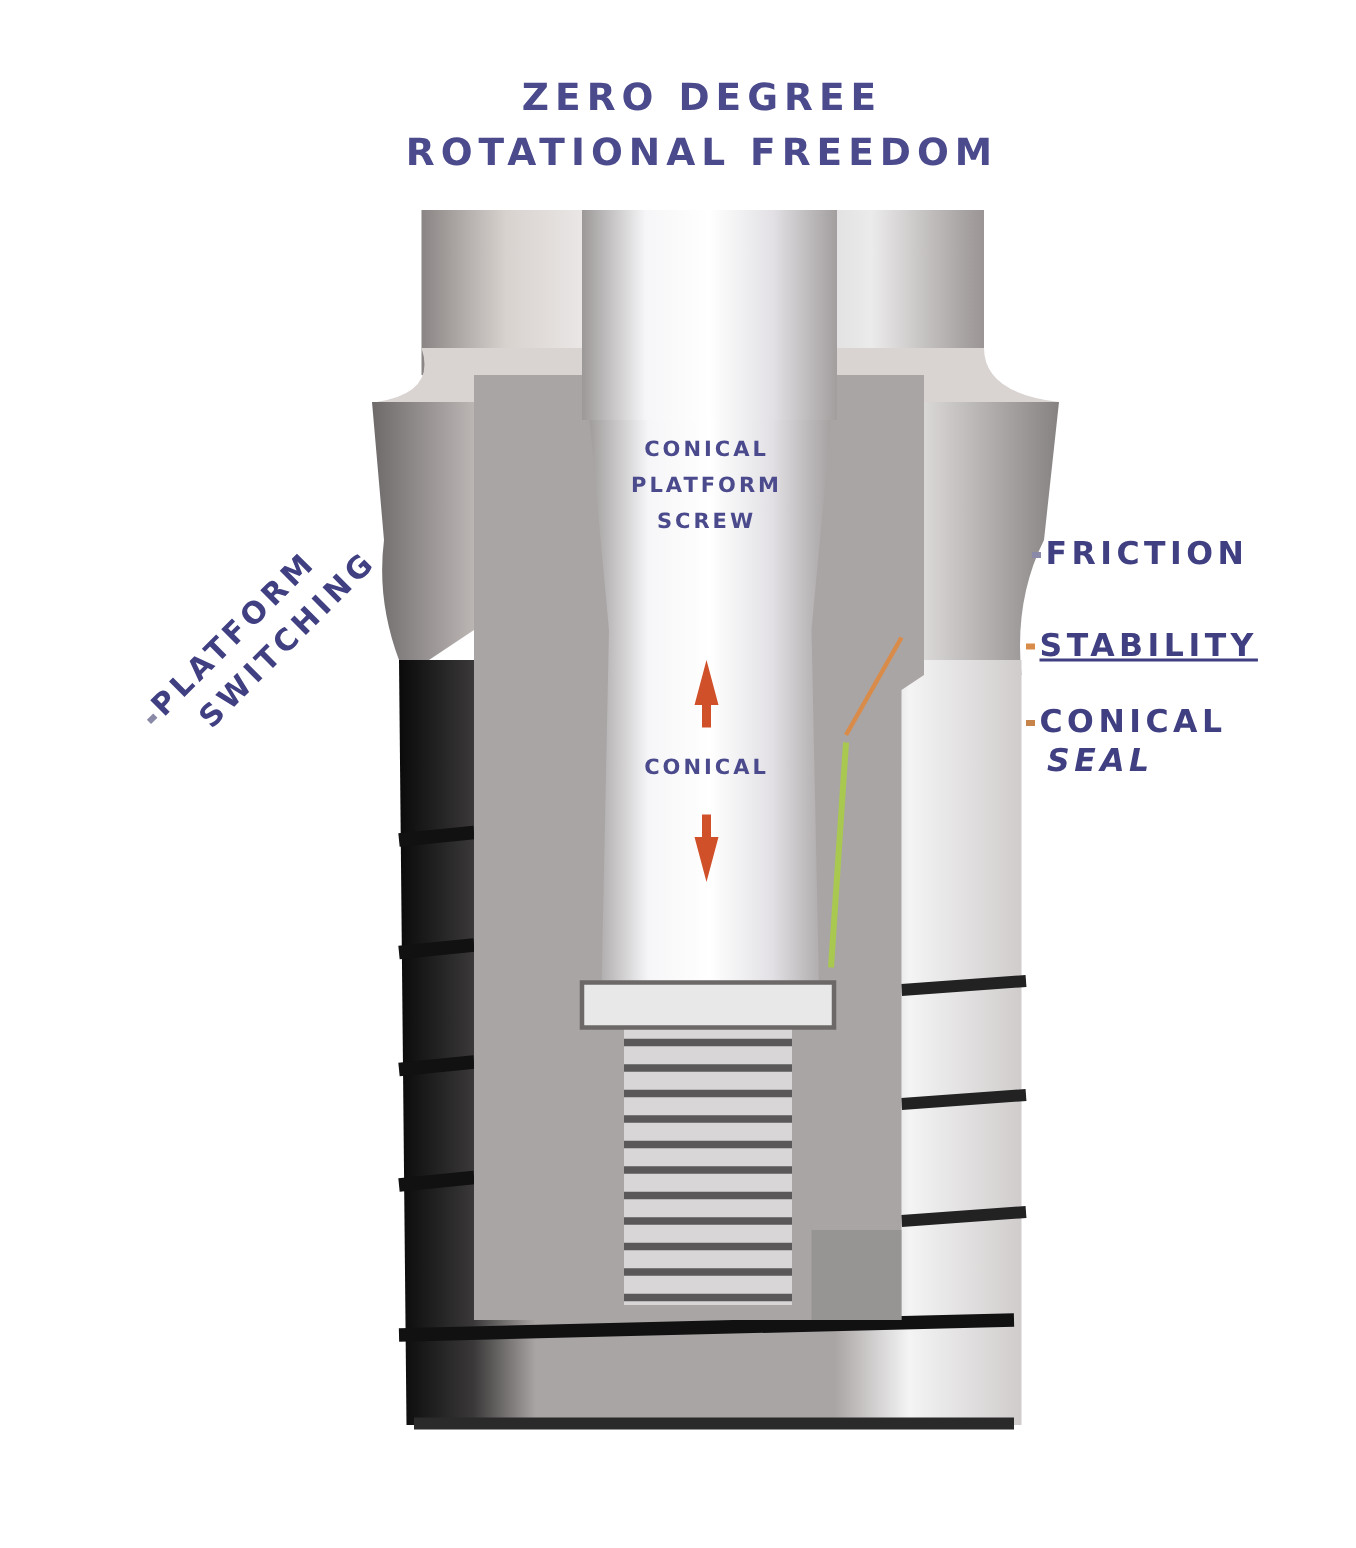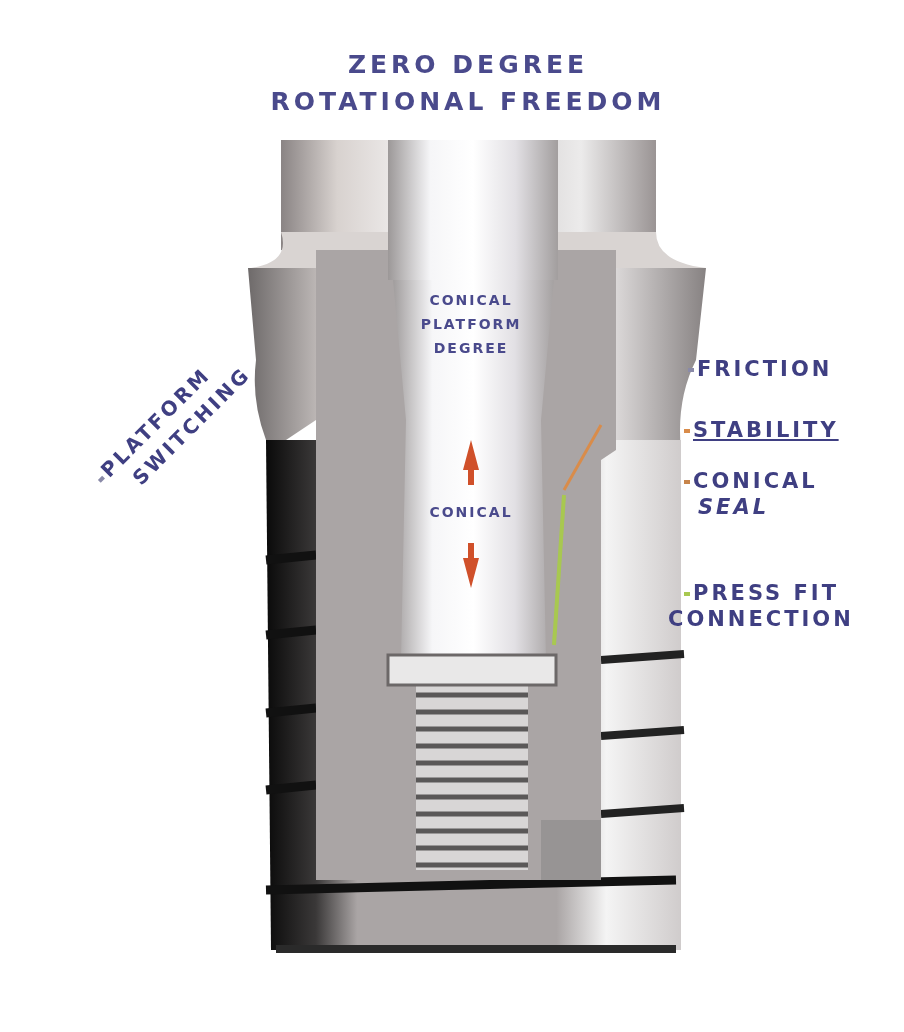--- a/index.html
+++ b/index.html
@@ -104,21 +104,21 @@
 
     <rect x="260" y="945" width="400" height="8" fill="#2a2a2a"></rect>
   </svg>
 
   <div class="title" style="top:50px;">ZERO DEGREE</div>
   <div class="title" style="top:87px;">ROTATIONAL FREEDOM</div>
 
   <div class="center-label" style="left:385px; top:288px; width:140px;">
     <div>CONICAL</div>
     <div>PLATFORM</div>
-    <div>DEGREE</div>
+    <div>SCREW</div>
   </div>
 
   <div class="center-label" style="left:395px; top:500px; width:120px;">CONICAL</div>
 
   <div class="label" style="left:72px; top:470px; transform:rotate(-45deg); transform-origin:left top; font-size:20px; line-height:28px;">
     <div><span class="dot" style="background:#8a8aa8;"></span><span>PLATFORM</span></div>
     <div style="padding-left:26px;">SWITCHING</div>
   </div>
 
   <div class="label" style="left:672px; top:356px;">
@@ -127,17 +127,13 @@
 
   <div class="label" style="left:668px; top:417px;text-decoration:underline;">
     <span class="dot" style="background:#d98c4a;"></span><span>STABILITY</span>
   </div>
 
   <div class="label" style="left:668px; top:468px;">
     <div><span class="dot" style="background:#c7844a;"></span><span>CONICAL</span></div>
     <div style="padding-left:14px;font-style:italic;">SEAL</div>
   </div>
 
-  <div class="label" style="left:652px; top:580px;">
-    <div style="padding-left:16px;"><span class="dot" style="background:#a8c850;"></span><span>PRESS FIT</span></div>
-    <div>CONNECTION</div>
-  </div>
 </div>
 
 </body></html>

